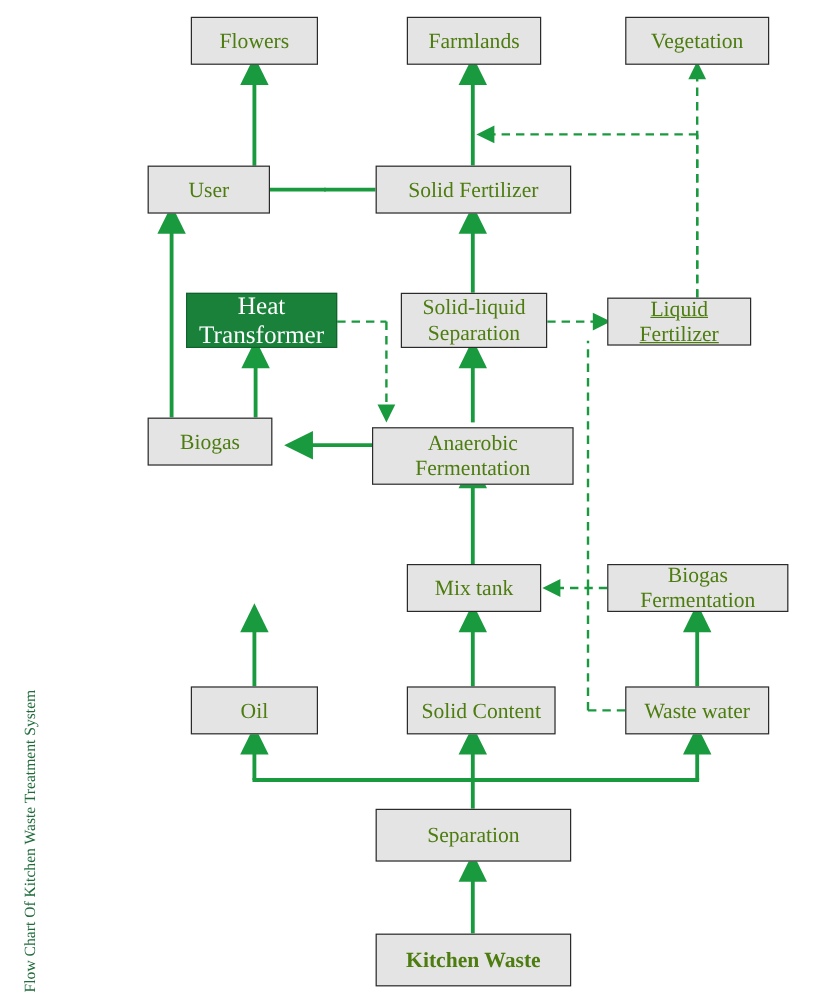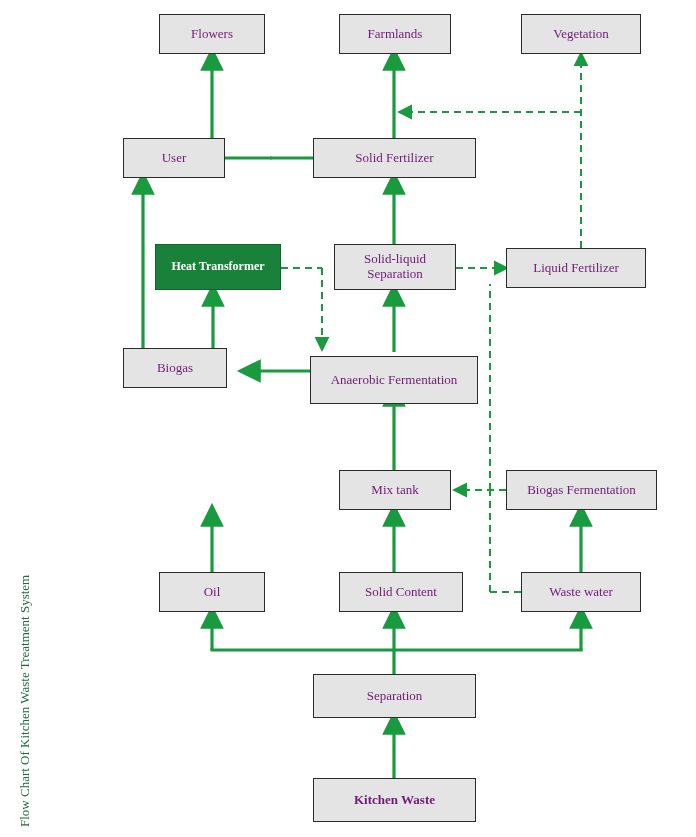--- a/index.html
+++ b/index.html
@@ -13,35 +13,35 @@
     height: 837px;
     background: #ffffff;
     font-family: "Liberation Serif", serif;
     overflow: hidden;
   }
   .node {
     position: absolute;
     box-sizing: border-box;
     background: #e4e4e4;
     border: 1.5px solid #2b2b2b;
-    color: #701a75;
+    color: #4d7c0f;
     display: flex;
     align-items: center;
     justify-content: center;
     text-align: center;
-    font-size: 13px;
+    font-size: 18px;
     line-height: 1.15;
     padding: 2px 4px;
   }
   .node.accent {
     background: #19813a;
     border-color: #10632c;
     color: #ffffff;
-    font-weight: bold;
-    font-size: 12px;
+    font-weight: normal;
+    font-size: 21px;
   }
   .node.bold-label {
     font-weight: bold;
   }
   .side-title {
     position: absolute;
     left: 0px;
     top: 455px;
     width: 24px;
     height: 380px;
@@ -152,21 +152,21 @@
   <div class="node" style="left:313px;top:138px;width:163px;height:40px;font-family:Liberation Serif, serif;">
     <span>Solid Fertilizer</span>
   </div>
 
   <div class="node accent" style="left:155px;top:244px;width:126px;height:46px;">
     <span>Heat Transformer</span>
   </div>
   <div class="node" style="left:334px;top:244px;width:122px;height:46px;">
     <span>Solid-liquid Separation</span>
   </div>
-  <div class="node" style="left:506px;top:248px;width:140px;height:40px;">
+  <div class="node" style="left:506px;top:248px;width:120px;height:40px;text-decoration:underline;">
     <span>Liquid Fertilizer</span>
   </div>
 
   <div class="node" style="left:123px;top:348px;width:104px;height:40px;">
     <span>Biogas</span>
   </div>
   <div class="node" style="left:310px;top:356px;width:168px;height:48px;">
     <span>Anaerobic Fermentation</span>
   </div>
 

